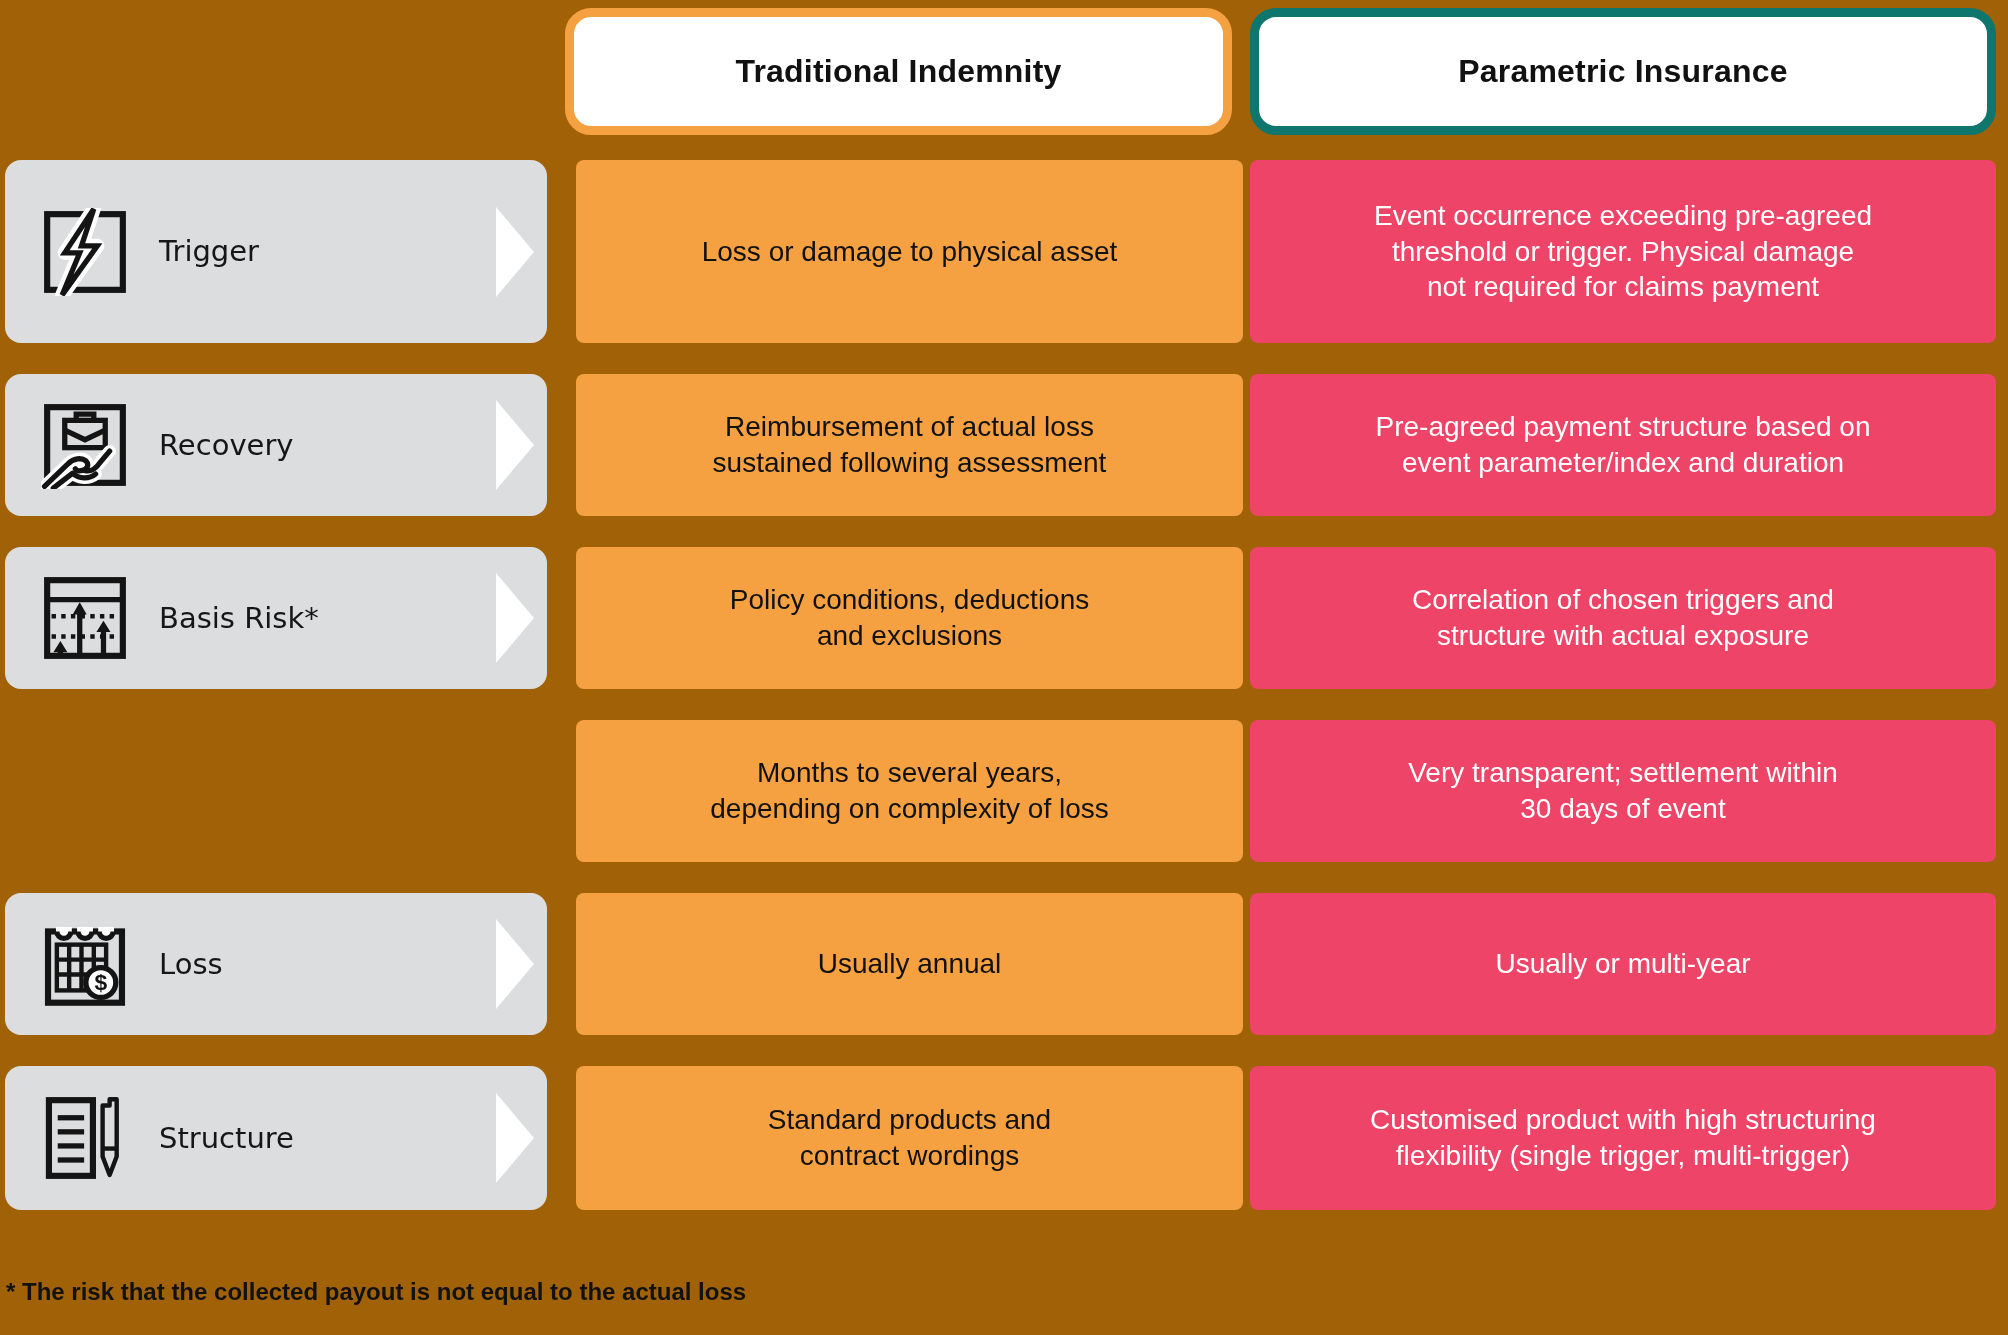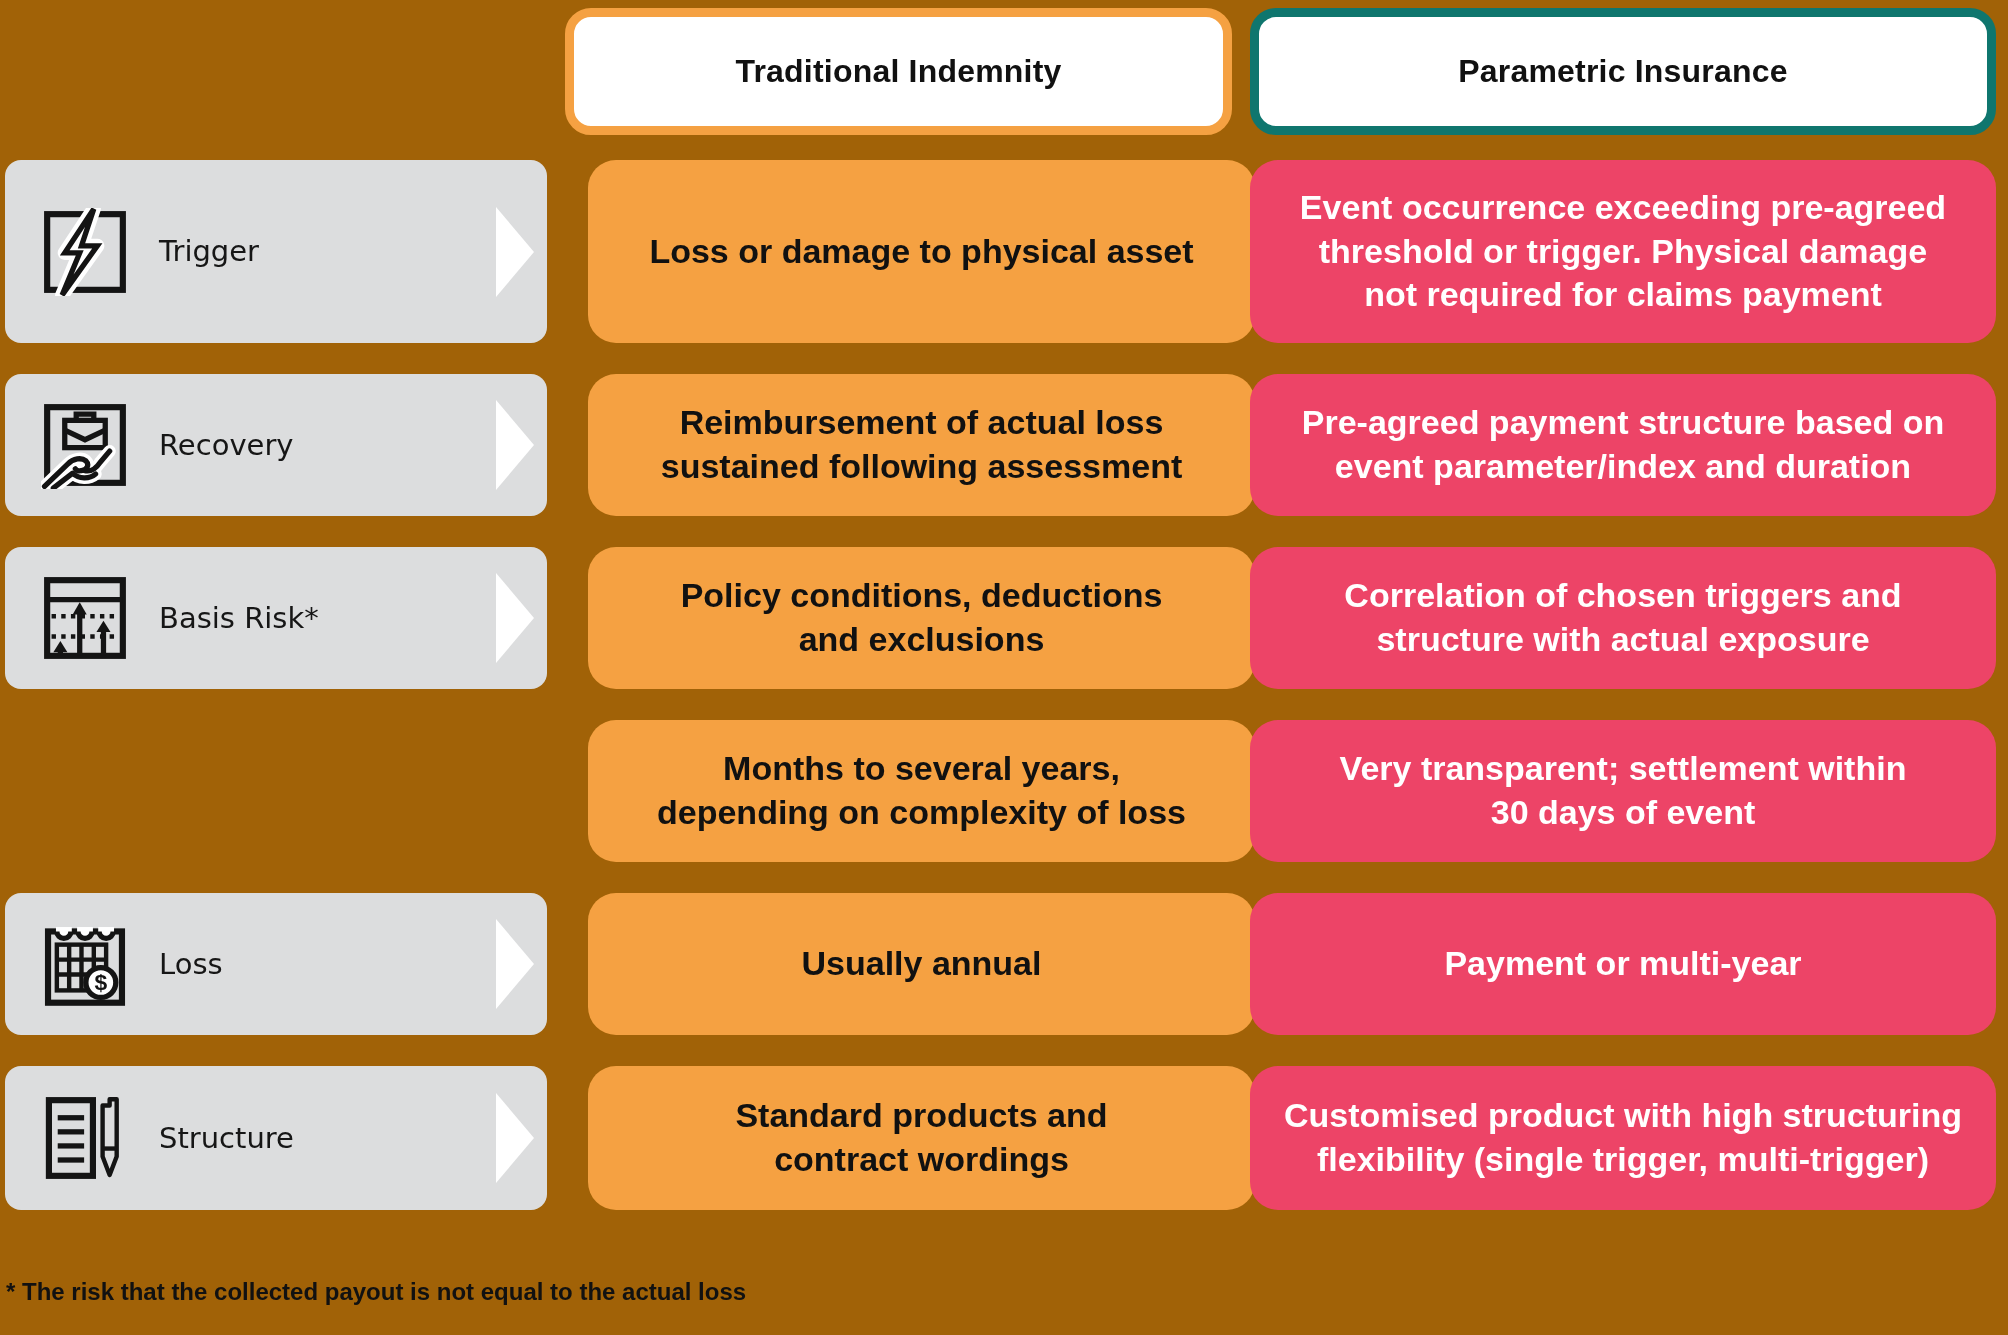--- a/index.html
+++ b/index.html
@@ -19,24 +19,24 @@
             border-radius:16px;display:flex;align-items:center;}
   .iconwrap{width:88px;height:88px;margin-left:36px;flex:0 0 auto;}
   .iconwrap svg{width:88px;height:88px;display:block;}
   .labeltext{margin-left:30px;font-size:29px;font-weight:500;color:#161616;
              line-height:1.18;white-space:pre-line;
              font-family:"DejaVu Sans","Liberation Sans",sans-serif;}
   .chev{position:absolute;right:13px;top:50%;transform:translateY(-50%);
         width:0;height:0;border-top:45px solid transparent;
         border-bottom:45px solid transparent;border-left:38px solid #fff;}
 
-  .cell{position:absolute;height:100%;border-radius:28px;
+  .cell{position:absolute;height:100%;border-radius:8px;
         display:flex;align-items:center;justify-content:center;text-align:center;
-        font-size:34px;line-height:1.28;white-space:pre-line;padding:0 20px;box-sizing:border-box;font-weight:bold;}
-  .cell-trad{left:588px;width:667px;background:#F5A142;color:#111;}
+        font-size:28px;line-height:1.28;white-space:pre-line;padding:0 20px;box-sizing:border-box;}
+  .cell-trad{left:576px;width:667px;background:#F5A142;color:#111;}
   .cell-para{left:1250px;width:746px;background:#ED4467;color:#fff;}
 
   .footnote{position:absolute;left:6px;top:1262px;font-size:24px;font-weight:bold;color:#111;margin-top:16px;}
 
   
   .ic{stroke:#141414;fill:none;}
 </style>
 </head>
 <body>
 
@@ -146,21 +146,21 @@
             <line x1="60" y1="28" x2="60" y2="80"></line>
           </g>
           <circle cx="68" cy="71" r="17" fill="#fff" stroke="#141414" stroke-width="6"></circle>
           <text x="68" y="80" font-size="26" font-weight="bold" text-anchor="middle" fill="#141414" font-family="Liberation Sans, sans-serif">$</text>
         </svg>
       </span>
       <span class="labeltext">Loss</span>
       <span class="chev"></span>
     </div>
     <div class="cell cell-trad">Usually annual</div>
-    <div class="cell cell-para">Payment or multi-year</div>
+    <div class="cell cell-para">Usually or multi-year</div>
   </div>
 
   <div class="row" style="top:1066px;height:144px;">
     <div class="labelbox">
       <span class="iconwrap">
         <svg viewBox="0 0 100 100">
           <rect class="ic" x="9" y="7" width="50" height="86" stroke-width="7"></rect>
           <g class="ic" stroke-width="6">
             <line x1="19" y1="27" x2="49" y2="27"></line>
             <line x1="19" y1="43" x2="49" y2="43"></line>

